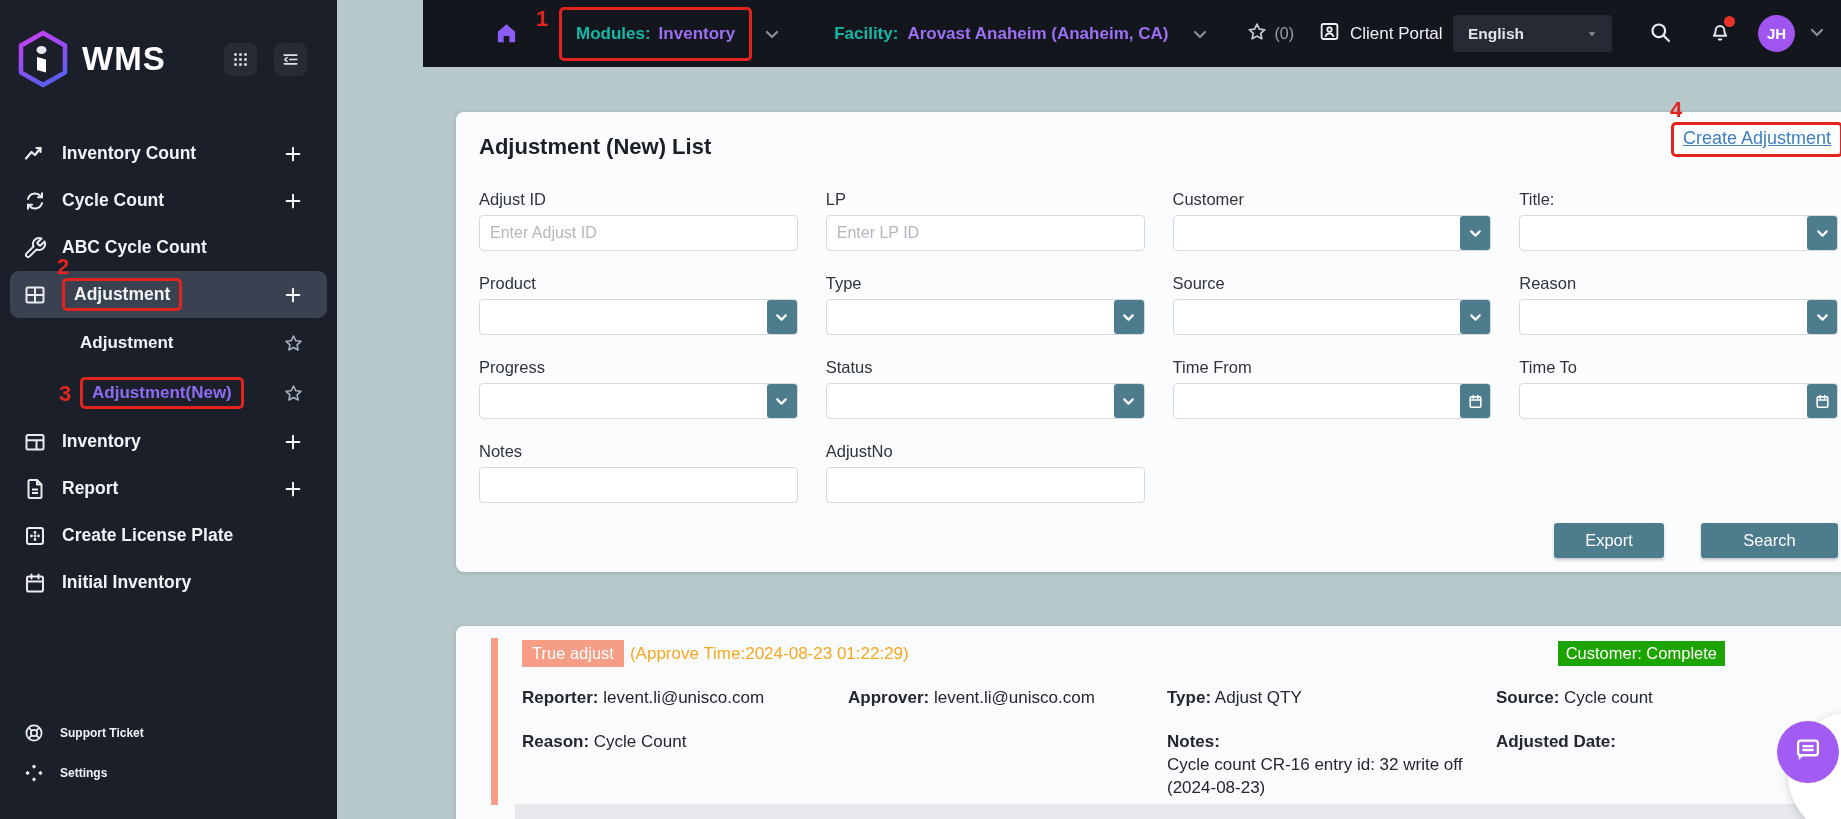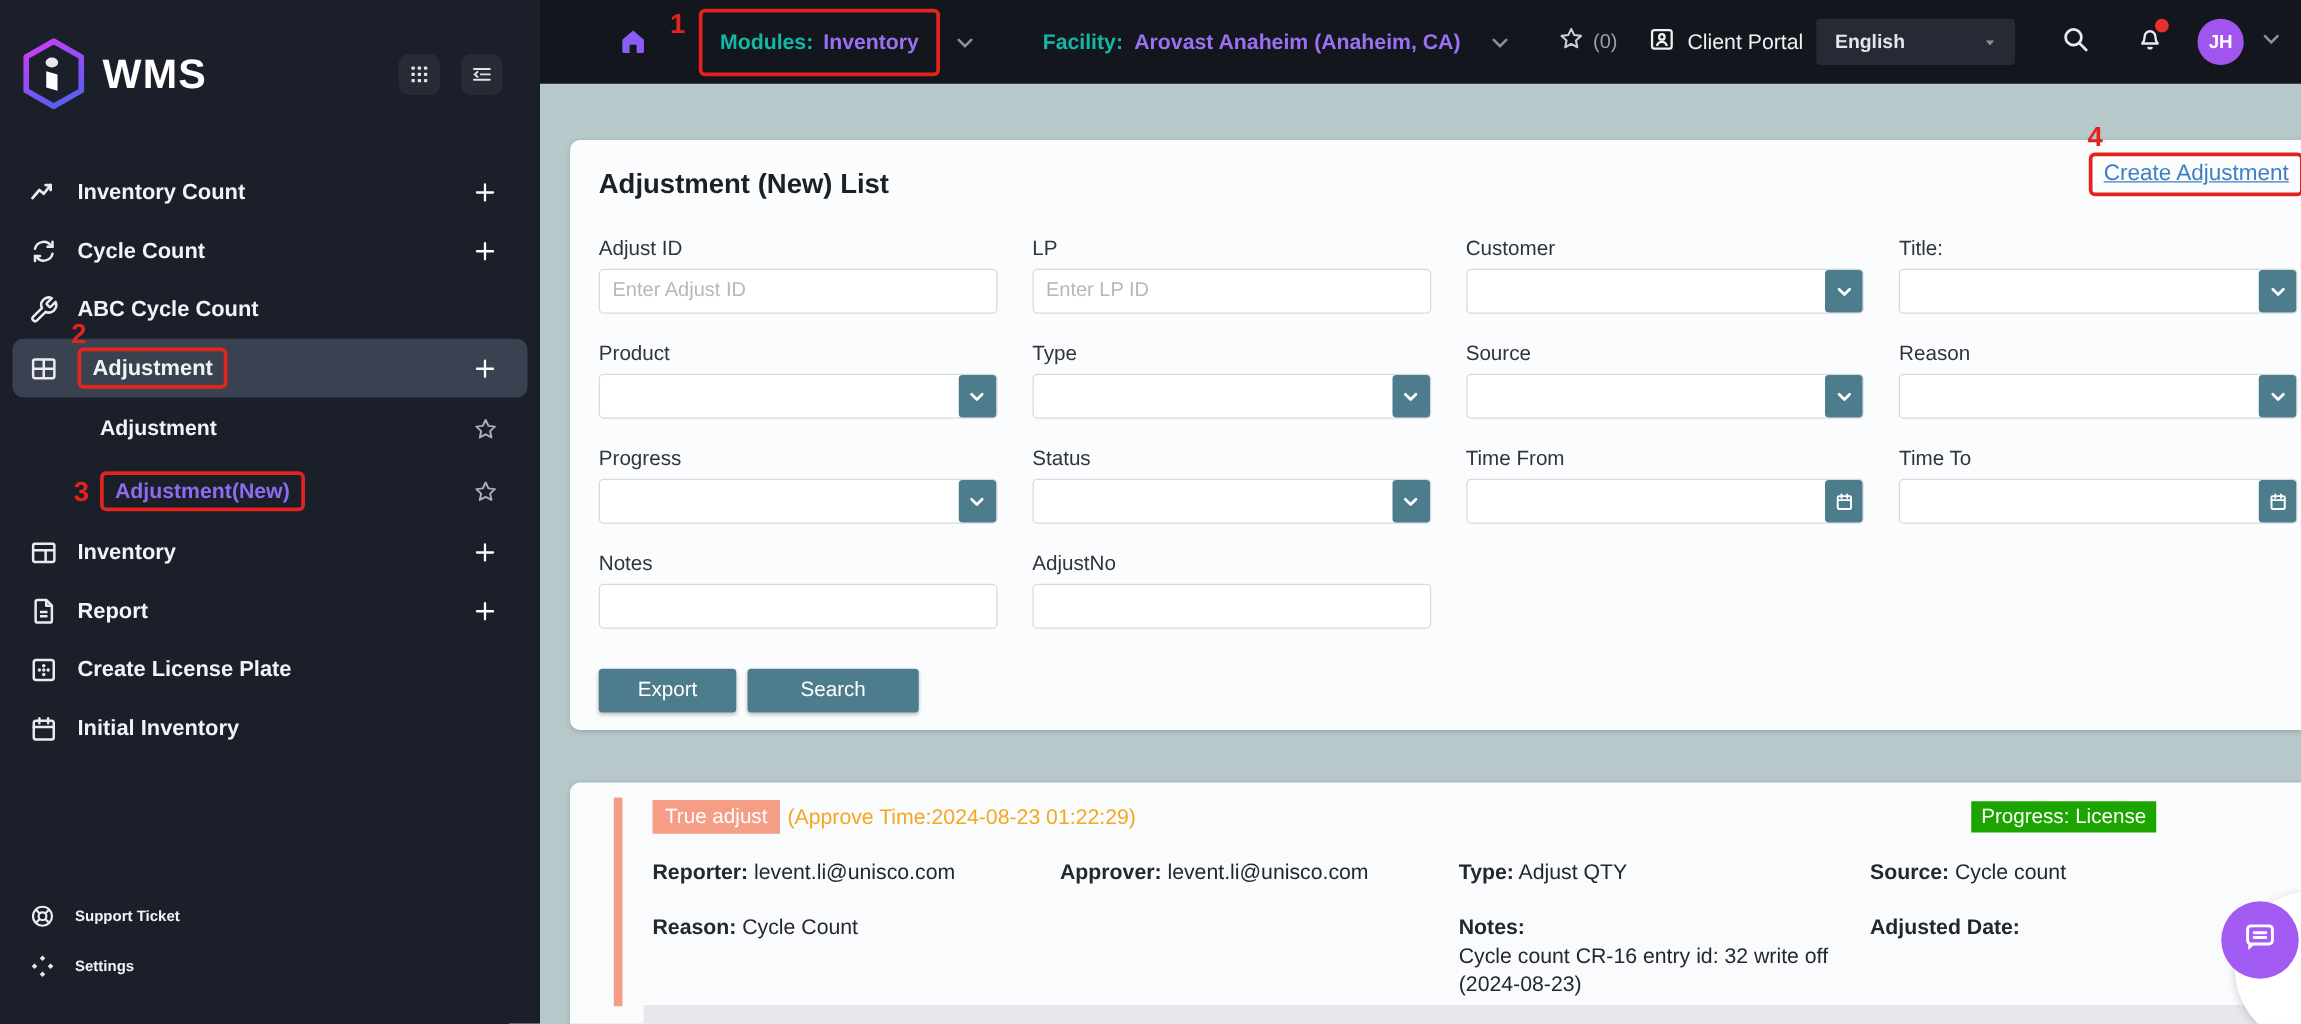--- a/index.html
+++ b/index.html
@@ -1,20 +1,20 @@
 <!DOCTYPE html>
 <html><head>
 <meta charset="utf-8">
 <style>
   * { margin:0; padding:0; box-sizing:border-box; }
   html,body { width:1841px; height:819px; overflow:hidden; background:#b6c8c9;
     font-family:"Liberation Sans", sans-serif; position:relative; }
 
   
-  .sidebar { position:absolute; left:0; top:0; width:432px; height:819px;
+  .sidebar { position:absolute; left:0; top:0; width:337px; height:819px;
     background:#1b1f2a; color:#f1f3f6; z-index:5; }
   .logo-row { display:flex; align-items:center; padding:30px 30px 0 17px; }
   .logo-hex { width:52px; height:58px; flex:0 0 auto; }
   .logo-text { font-size:33px; font-weight:700; letter-spacing:1px; margin-left:13px; color:#fff; }
   .logo-btns { margin-left:auto; display:flex; gap:17px; }
   .sq-btn { width:33px; height:33px; background:#262b36; border-radius:8px;
     display:flex; align-items:center; justify-content:center; color:#dfe3e9; }
   .sq-btn svg { width:19px; height:19px; }
   .menu { margin-top:42px; padding:0 10px; }
   .s-item { display:flex; align-items:center; height:47px; padding:0 23px 0 13px;
@@ -85,21 +85,21 @@
   .fields { margin-top:30px; display:grid; grid-template-columns:repeat(4,1fr);
     column-gap:28px; row-gap:23px; }
   .field .flabel { font-size:16.5px; color:#30353c; margin-bottom:5px; height:20px; }
   .fctrl { position:relative; height:36px; background:#fff; border:1px solid #d6d9de; border-radius:4px; }
   .fctrl input { width:100%; height:100%; border:none; outline:none; background:transparent;
     font-family:"Liberation Sans",sans-serif; font-size:16px; color:#30353c; padding:0 10px; }
   .fctrl input::placeholder { color:#b3b8bf; }
   .fbtn { position:absolute; right:0; top:0; width:30px; height:34px; background:#4d7d8d;
     border-radius:3px; color:#fff; display:flex; align-items:center; justify-content:center; cursor:pointer; }
   .fbtn svg { width:17px; height:17px; }
-  .btn-row { margin-top:32px; display:flex; gap:9px; }
+  .btn-row { margin-top:20px; display:flex; justify-content:flex-end; gap:37px; }
   .tl-btn { height:35px; background:#4d7d8d; color:#fff; border:none; border-radius:3px;
     font-family:"Liberation Sans",sans-serif; font-size:16.5px; cursor:pointer;
     box-shadow:0 2px 3px rgba(30,40,50,.25); }
   .tl-btn.export { width:110px; }
   .tl-btn.search { width:137px; }
 
   
   .card2 { top:559px; height:420px; background:#fafbfd; padding:12px 0 0 35px; }
   .r-item { border-left:7px solid #f59e85; padding:2px 0 6px 24px; }
   .r-line1 { display:flex; align-items:center; }
@@ -471,21 +471,21 @@
       <button class="tl-btn export">Export</button>
       <button class="tl-btn search">Search</button>
     </div>
   </div>
 
   <div class="card card2">
     <div class="r-item">
       <div class="r-line1">
         <span class="badge-salmon">True adjust</span>
         <span class="r-approve">(Approve Time:2024-08-23 01:22:29)</span>
-        <span class="badge-green">Progress: License</span>
+        <span class="badge-green">Customer: Complete</span>
       </div>
       <div class="rgrid l2" id="rrow1">
           <div class="rf"><b>Reporter:</b><span> levent.li@unisco.com</span></div>
           <div class="rf"><b>Approver:</b><span> levent.li@unisco.com</span></div>
           <div class="rf"><b>Type:</b><span> Adjust QTY</span></div>
           <div class="rf"><b>Source:</b><span> Cycle count</span></div>
         </div>
       <div class="rgrid l3" id="rrow2">
           <div class="rf" style="grid-column: 1;"><b>Reason:</b><span> Cycle Count</span></div>
           <div class="rf" style="grid-column: 3;"><b>Notes:</b><br><span> Cycle count CR-16 entry id: 32 write off (2024-08-23)</span></div>

